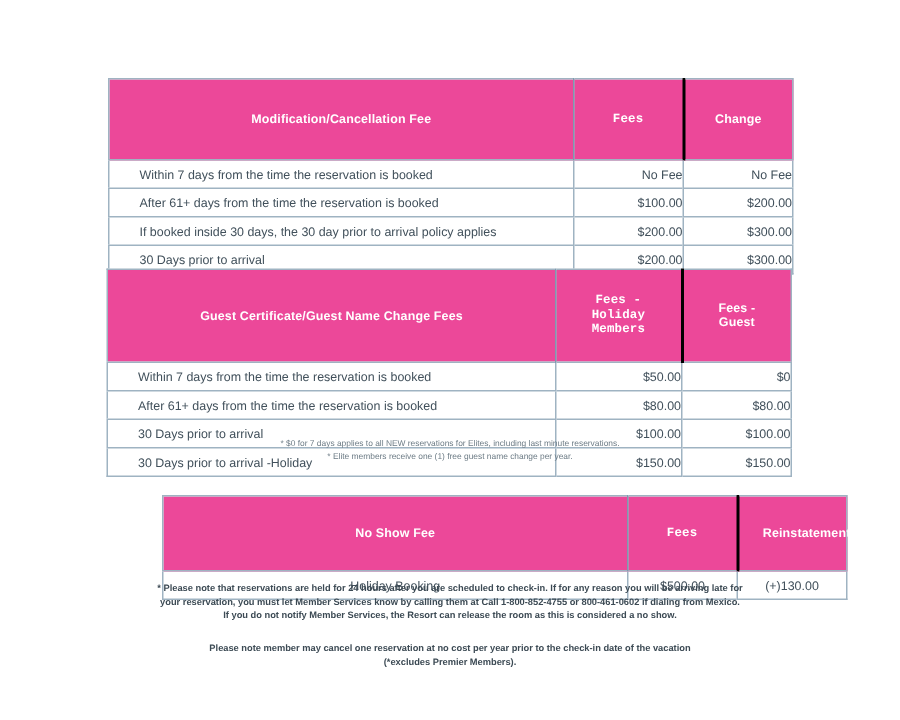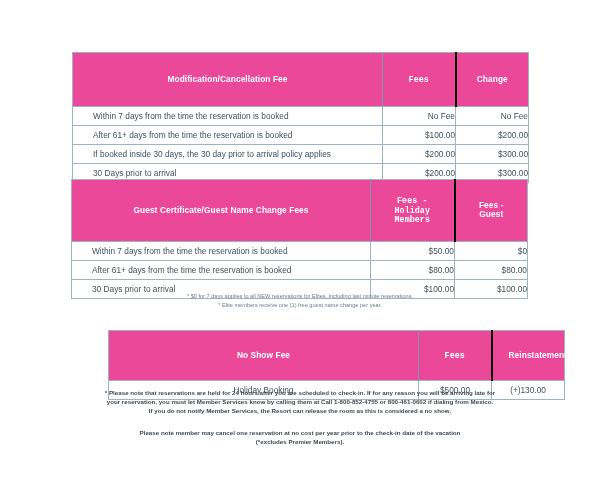--- a/index.html
+++ b/index.html
@@ -186,20 +186,25 @@
       <tr>
         <td>After 61+ days from the time the reservation is booked</td>
         <td class="num">$80.00</td>
         <td class="num last">$80.00</td>
       </tr>
       <tr>
         <td>30 Days prior to arrival</td>
         <td class="num">$100.00</td>
         <td class="num last">$100.00</td>
       </tr>
+      <tr>
+        <td>30 Days prior to arrival -Holiday</td>
+        <td class="num">$150.00</td>
+        <td class="num last">$150.00</td>
+      </tr>
     </tbody>
   </table>
 
   <div class="footnotes">
     <div>* $0 for 7 days applies to all NEW reservations for Elites, including last minute reservations.</div>
     <div>* Elite members receive one (1) free guest name change per year.</div>
   </div>
 
   <table class="fee-table" id="table-noshow">
     <colgroup>

